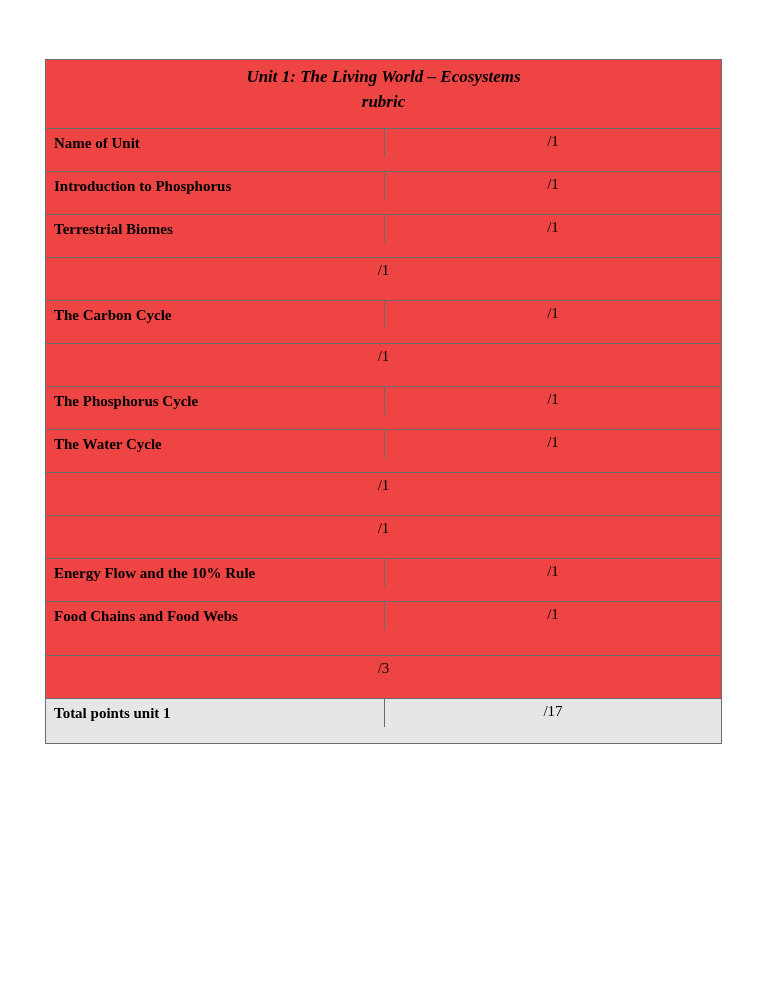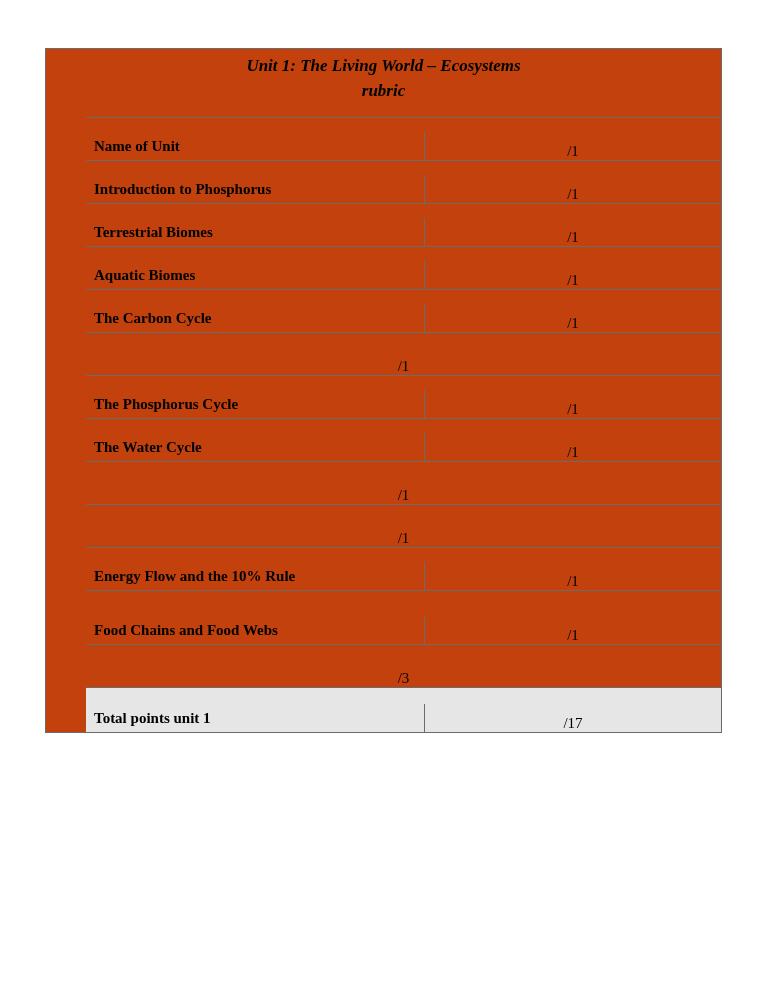--- a/index.html
+++ b/index.html
@@ -11,42 +11,41 @@
   html,body{background:#ffffff;}
   body{
     width:768px;height:994px;
     position:relative;
     font-family:"Liberation Serif","DejaVu Serif",serif;
     color:var(--text-color);
     overflow:hidden;
   }
   .rubric-table{
     position:absolute;
-    left:45px;top:48px;
+    left:45px;top:59px;
     width:677px;
     border:1px solid var(--border-color);
-    background:#c2410c;
+    background:#ef4444;
   }
   .header-row{
     min-height:68px;
     text-align:center;
     padding-top:5px;
     line-height:1.45;
   }
   .title-line{
     font-size:17px;
     font-weight:bold;
     font-style:italic;
   }
   .row{
     display:flex;
     border-top:1px solid var(--border-color);
     min-height:43px;
-    align-items:flex-end;
-    margin-left:40px;
+    align-items:flex-start;
   }
   .label-cell{
     width:339px;
     border-right:1px solid var(--border-color);
     padding:4px 8px 2px 8px;
     font-size:15px;
     font-weight:bold;
     line-height:1.45;
   }
   .value-cell{
@@ -83,21 +82,20 @@
     <div class="label-cell">Introduction to Phosphorus</div>
     <div class="value-cell">/1</div>
   </div>
 
   <div class="row">
     <div class="label-cell">Terrestrial Biomes</div>
     <div class="value-cell">/1</div>
   </div>
 
   <div class="row">
-    <div class="label-cell">Aquatic Biomes</div>
     <div class="value-cell">/1</div>
   </div>
 
   <div class="row">
     <div class="label-cell">The Carbon Cycle</div>
     <div class="value-cell">/1</div>
   </div>
 
   <div class="row">
     <div class="value-cell">/1</div>

